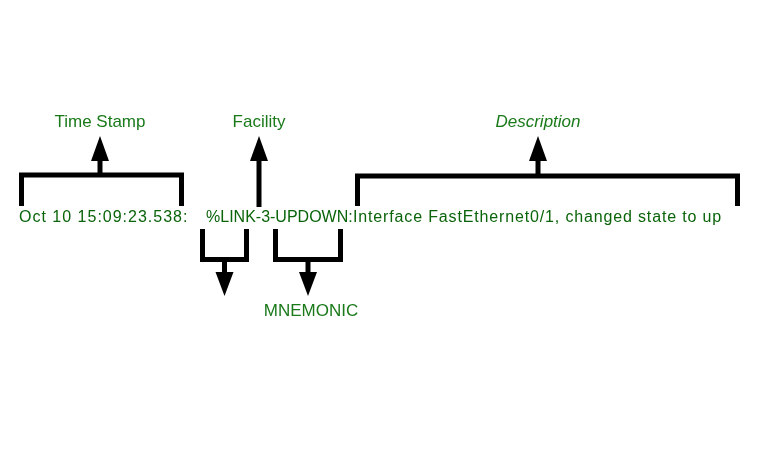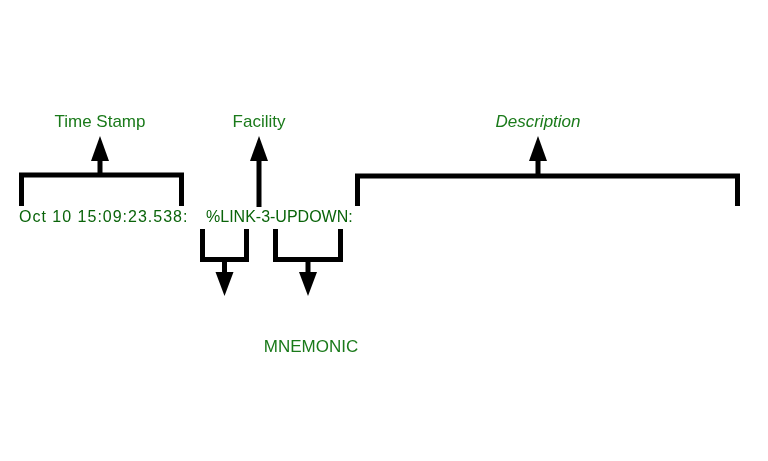--- a/index.html
+++ b/index.html
@@ -40,21 +40,21 @@
     text-align: center;
     font-size: 17px;
     line-height: 20px;
     color: var(--label-green, #1a7a1a);
     white-space: pre;
   }
   .lbl-timestamp  { left: 20px;  top: 112px; }
   .lbl-severity   { left: 179px; top: 112px; }
   .lbl-description{ left: 458px; top: 112px; font-style: italic; }
   .lbl-facility   { left: 146px; top: 301px; }
-  .lbl-mnemonic   { left: 231px; top: 301px; margin-top: 36px; }
+  .lbl-mnemonic   { left: 231px; top: 301px; }
   .log-line {
     position: absolute;
     left: 0; top: 0;
     width: 768px; height: 461px;
     pointer-events: none;
   }
   .log-seg {
     position: absolute;
     top: 207px;
     font-size: 16px;
@@ -104,15 +104,16 @@
   </svg>
 
   <div class="diagram-label lbl-timestamp">Time Stamp</div>
   <div class="diagram-label lbl-severity">Facility</div>
   <div class="diagram-label lbl-description">Description</div>
   <div class="diagram-label lbl-mnemonic">MNEMONIC</div>
 
   <div class="log-line">
     <span class="log-seg seg-timestamp">Oct 10 15:09:23.538:</span>
     <span class="log-seg seg-middle"><span>%LINK</span><span>-</span><span>3</span><span>-</span><span>UPDOWN</span><span>:</span></span>
+    <span class="log-seg seg-description">Interface FastEthernet0/1, changed state to up</span>
   </div>
 
 </div>
 
 </body></html>

